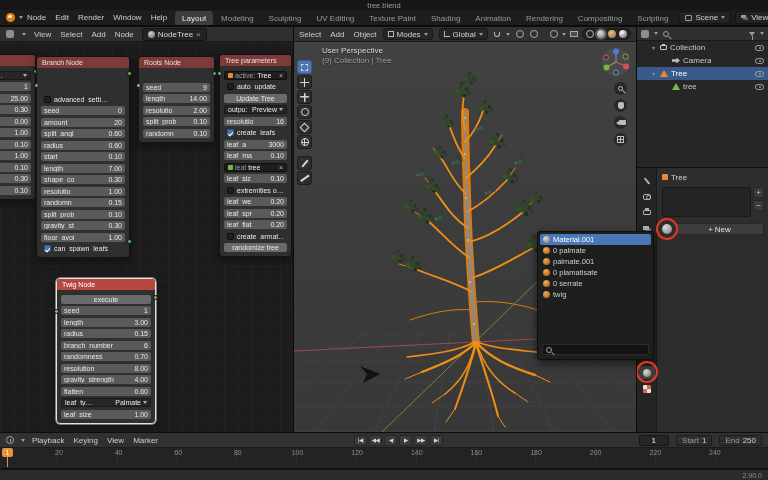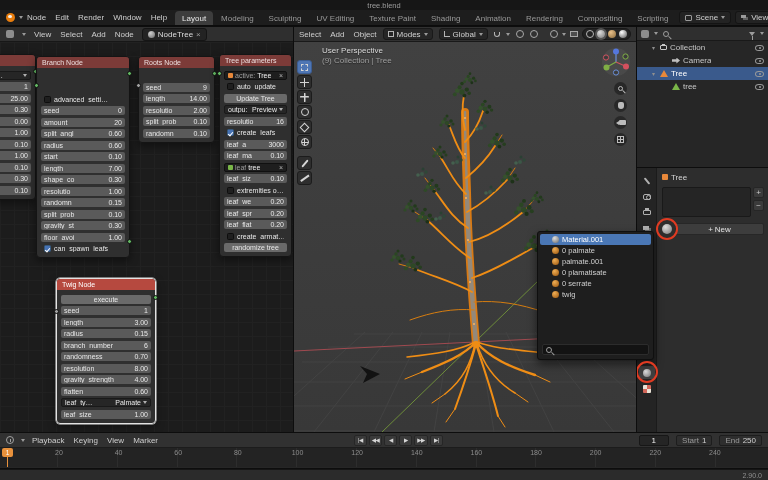--- a/index.html
+++ b/index.html
@@ -167,21 +167,21 @@
 .slotlist{flex:1;background:#252525;border:1px solid #191919;border-radius:2px}
 .slotbtns{display:flex;flex-direction:column;gap:2px}
 .sbtn{width:11px;height:11px;background:#3b3b3b;border:1px solid #262626;border-radius:2px;display:flex;align-items:center;justify-content:center;color:#ccc;line-height:1}
 .newrow{display:flex;align-items:center;gap:3px;margin-top:6px;height:12px}
 .browse-ic{width:10px;height:10px;border-radius:50%;background:radial-gradient(circle at 35% 30%,#ddd,#777);flex:none}
 .new-btn{flex:1;height:12px;background:#3d3d3d;border:1px solid #272727;border-radius:2px;display:flex;align-items:center;justify-content:center;gap:2px;color:#e2e2e2}
 .red-ring{position:absolute;width:22px;height:22px;border:2px solid #e03b22;border-radius:50%;z-index:70;pointer-events:none}
 
 
 .popup{position:absolute;left:537px;top:231px;width:117px;height:129px;background:#1e1e1e;border:1px solid #0f0f0f;border-radius:3px;box-shadow:0 4px 10px rgba(0,0,0,.55);z-index:60;padding:2px}
-.mp-row{height:11px;display:flex;align-items:center;gap:3px;padding:0 12px;border-radius:2px;color:#cfcfcf;font-size:7.5px}
+.mp-row{height:11px;display:flex;align-items:center;gap:3px;padding:0 3px;border-radius:2px;color:#cfcfcf;font-size:7.5px}
 .mp-row.selected{background:#4a77b5;color:#fff}
 .mp-ic{width:7px;height:7px;border-radius:50%;flex:none}
 .mp-gray{background:radial-gradient(circle at 35% 30%,#dcdcdc,#6d6d6d)}
 .mp-orange{background:radial-gradient(circle at 35% 30%,#efae54,#9a550e)}
 .mp-search{position:absolute;left:4px;right:4px;bottom:4px;height:11px;background:#131313;border:1px solid #2c2c2c;border-radius:2px;display:flex;align-items:center;gap:3px;padding:0 3px}
 .mp-input{flex:1;min-width:0;background:transparent;border:none;outline:none;color:#ddd;font-size:7px;font-family:inherit}
 
 
 .timeline{left:0;top:433px;width:768px;height:35px;background:#262626}
 .tlhdr{height:15px;background:#313131;border-bottom:1px solid #1c1c1c;display:flex;align-items:center;gap:7px;padding:0 6px;color:#cfcfcf}

